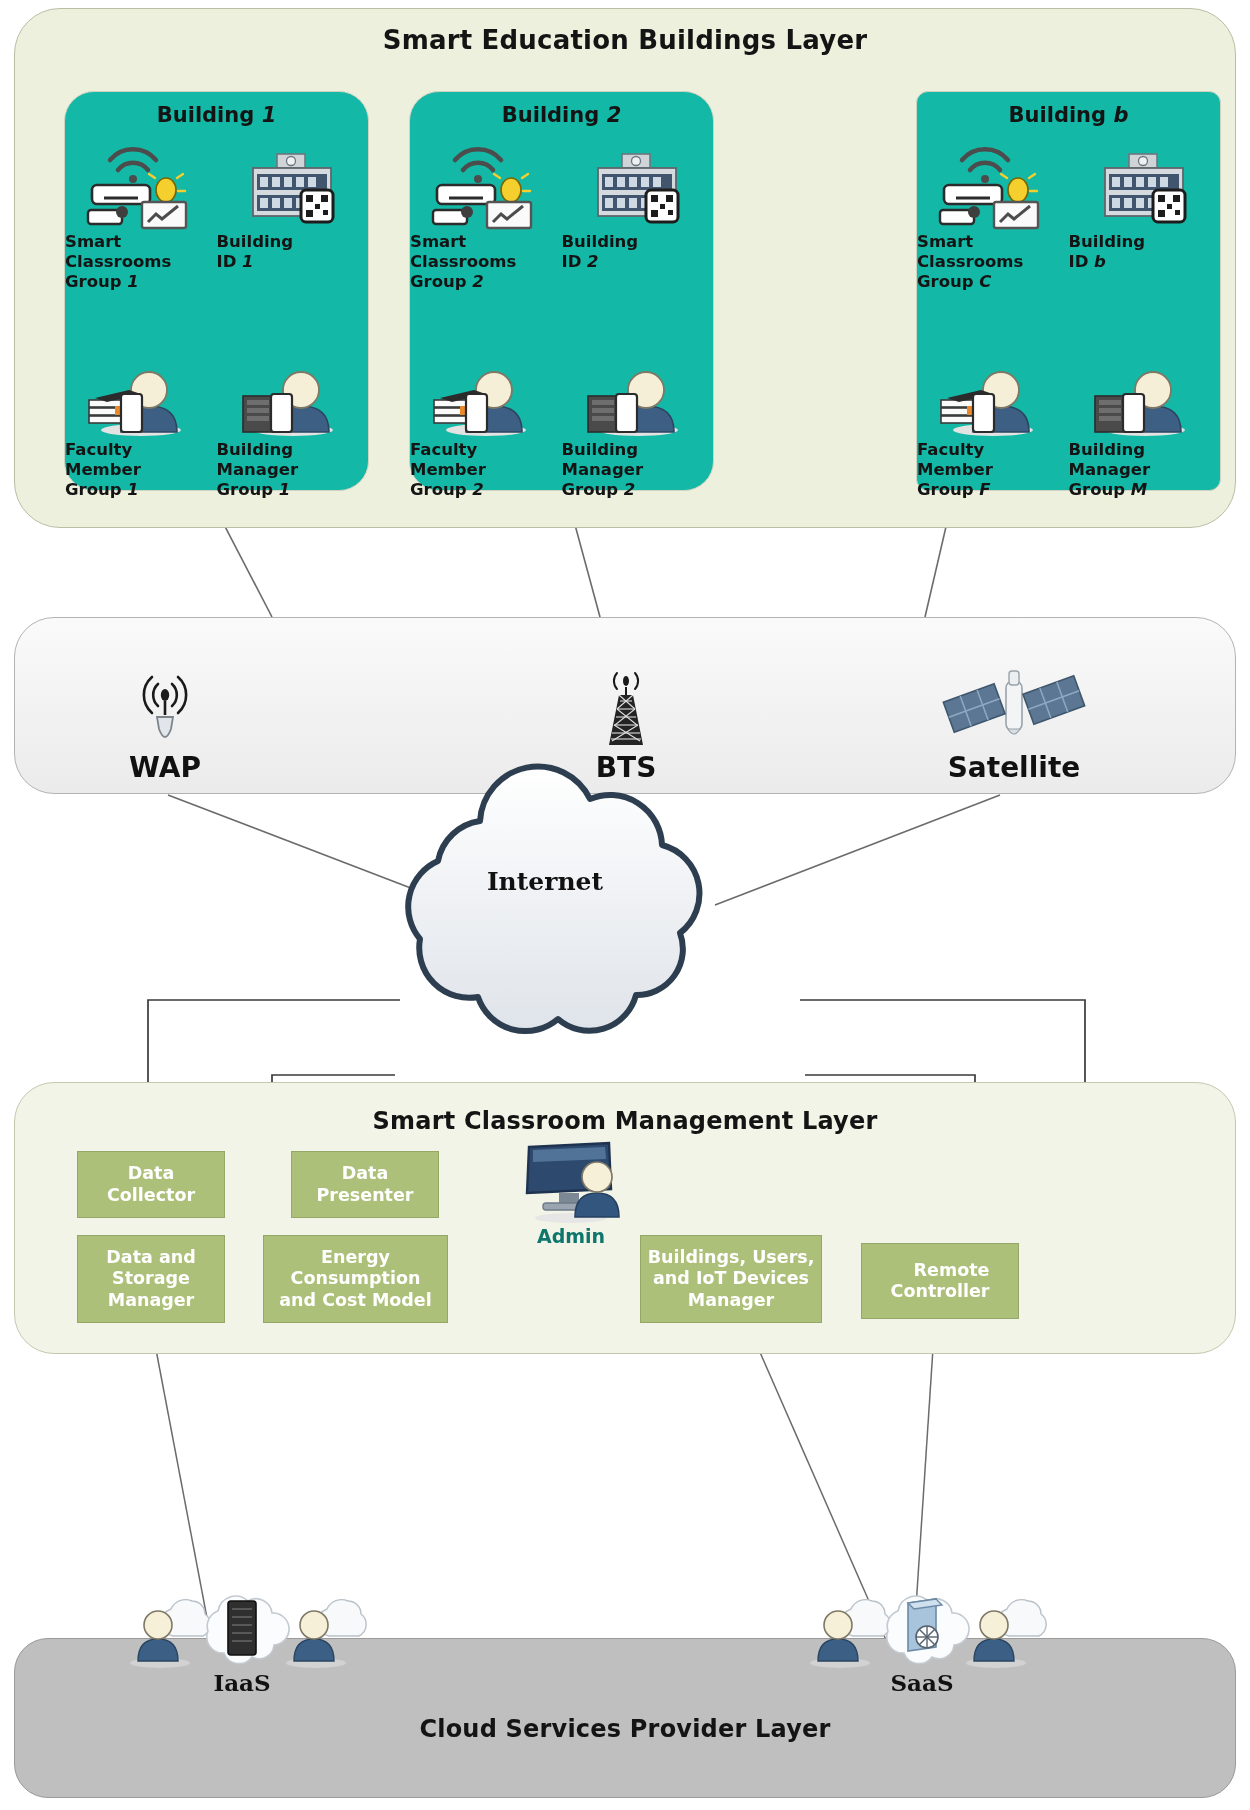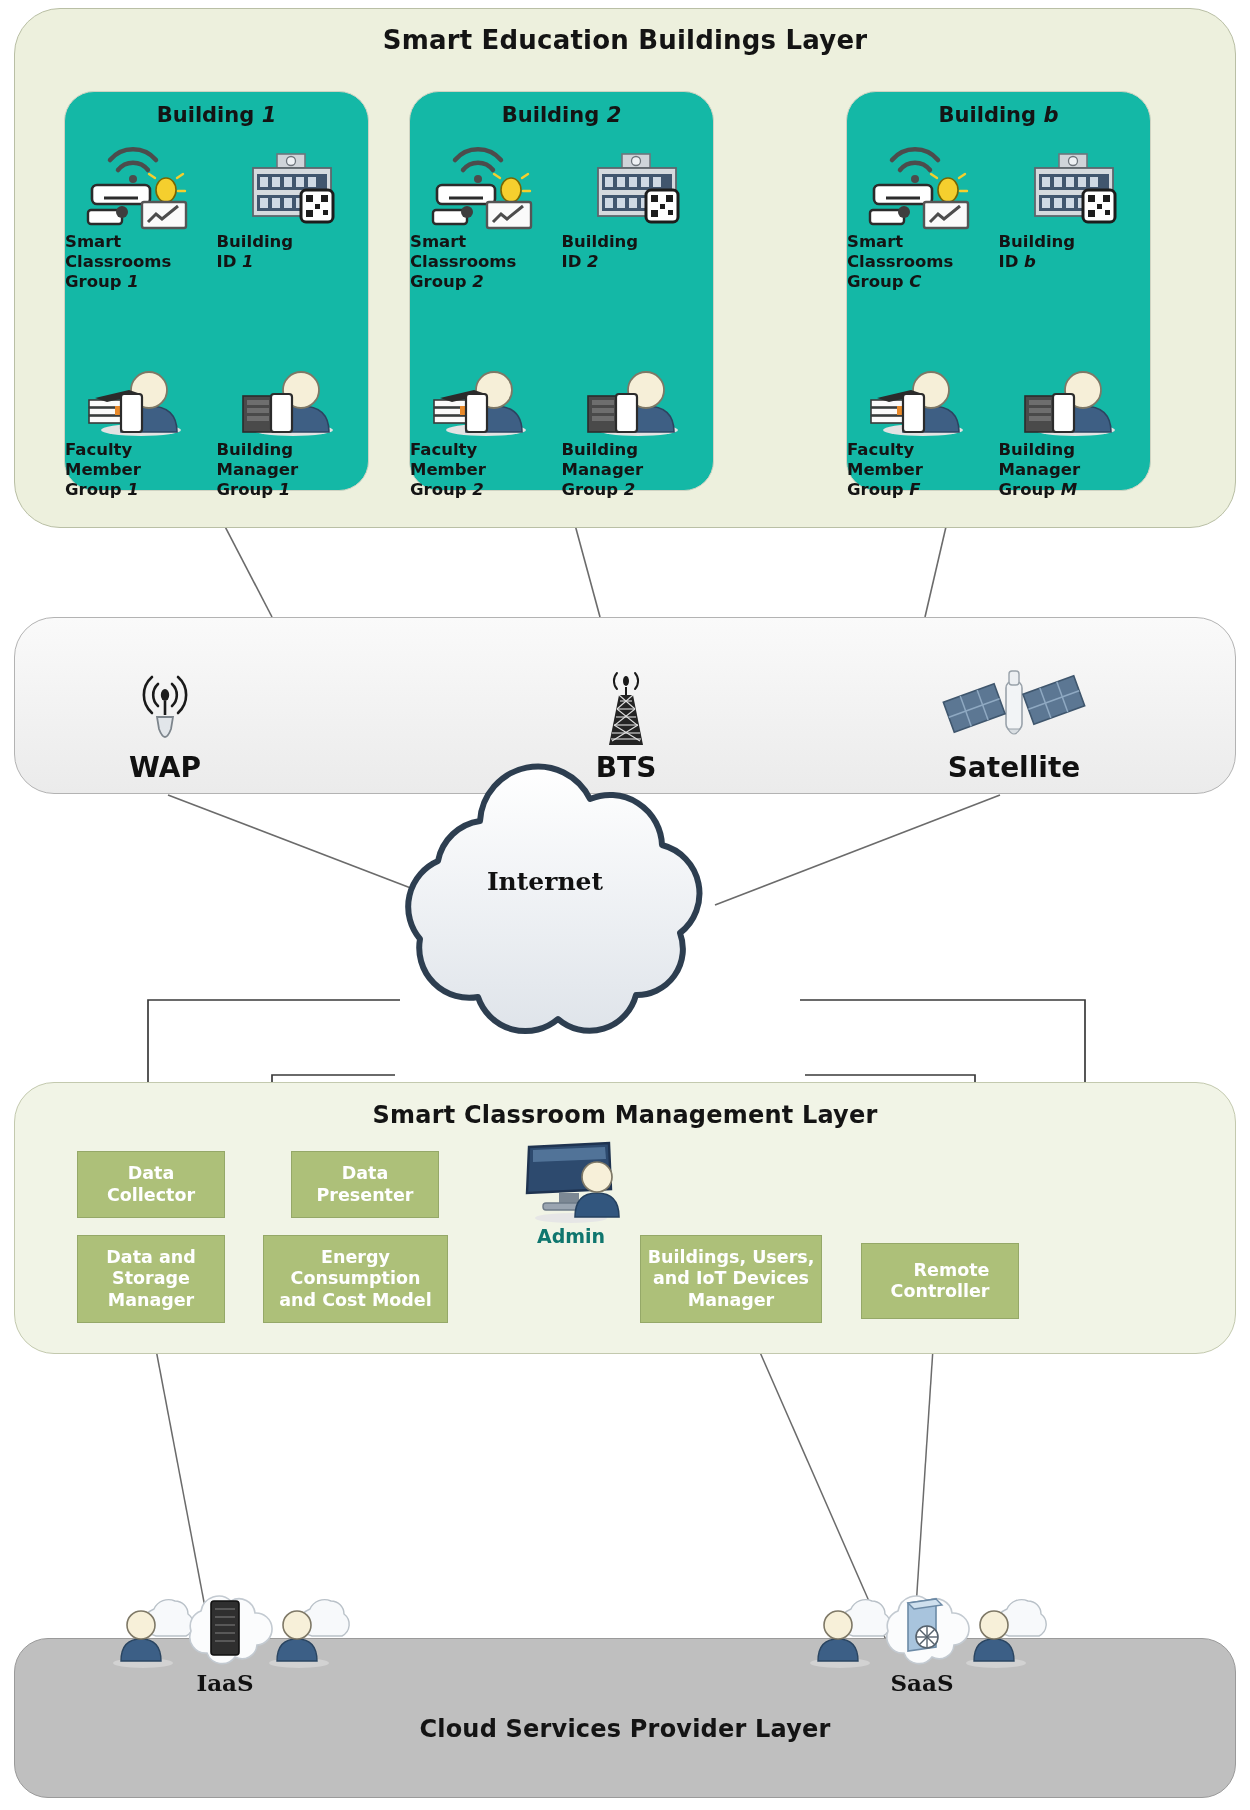--- a/index.html
+++ b/index.html
@@ -67,21 +67,21 @@
     position:absolute; left:0; right:0; top:122px; text-align:center;
     font-size:25px; font-weight:bold; color:#111;
     font-family:"DejaVu Serif","Liberation Serif",serif;
   }
 
   
   .mgmt-layer {
     position:absolute; left:14px; top:1082px; width:1222px; height:272px;
     background:#f1f4e6; border:1.5px solid #c3c9ae; border-radius:40px;
   }
-  .mgmt-layer > .layer-title { font-size:24px; margin-top:18px; }
+  .mgmt-layer > .layer-title { font-size:24px; margin-top:24px; }
 
   .gbox {
     position:absolute; background:#adc079; border:1.5px solid #95a868;
     color:#ffffff; font-weight:bold; font-size:17.5px; line-height:1.22;
     display:flex; align-items:center; justify-content:center; text-align:center;
     padding:2px 4px;
   }
   .admin-node { position:absolute; text-align:center; width:140px; }
   .admin-node .cap { font-size:19px; font-weight:bold; color:#0f766e; margin-top:2px; }
 
@@ -377,21 +377,21 @@
         </div>
       </div>
     </div>
 
     <div class="ellipsis-dots">
       <i></i>
       <i></i>
       <i></i>
     </div>
 
-    <div class="building-card" style="left:831px;">
+    <div class="building-card" style="left:901px;border-radius:12px;">
       <div class="bname">
         <span>Building </span><em>b</em>
       </div>
       <div class="cell-grid">
         <div class="cell" style="left:0;top:0;">
           <div class="art">
             <svg width="118" height="88" viewBox="0 0 118 88">
               <g fill="none" stroke="#4c4c4c" stroke-width="4.5" stroke-linecap="round">
                 <path d="M28 20 A30 30 0 0 1 74 20"></path>
                   <path d="M36 30 A19 19 0 0 1 66 30"></path>
@@ -658,21 +658,21 @@
       <span>
         <span>Remote</span><br>
         <span>Controller</span>
       </span>
     </div>
   </div>
 
   <div class="csp-layer">
     <div class="layer-title">Cloud Services Provider Layer</div>
 
-    <div class="csp-group" style="left:55px;text-align:center;">
+    <div class="csp-group" style="left:72px;text-align:center;">
       <div class="art">
         <svg width="300" height="96" viewBox="0 0 300 96">
 
           <g transform="translate(38,12)">
             <ellipse cx="30" cy="80" rx="30" ry="5" fill="#d2d2d2"></ellipse>
             <path d="M62 18 a13 13 0 0 1 13 13 a13 13 0 0 1 -2 22 l-30 0 a14 14 0 0 1 -2 -27 a16 16 0 0 1 21 -8 z" fill="#f7f9fb" stroke="#b9c1c8" stroke-width="1.4"></path>
             <path d="M8 78 q0-22 20-22 q20 0 20 22 z" fill="#3c5f86" stroke="#2a4561" stroke-width="1.4"></path>
             <circle cx="28" cy="42" r="14" fill="#f7f0d9" stroke="#7e7866" stroke-width="1.6"></circle>
           </g>
 

